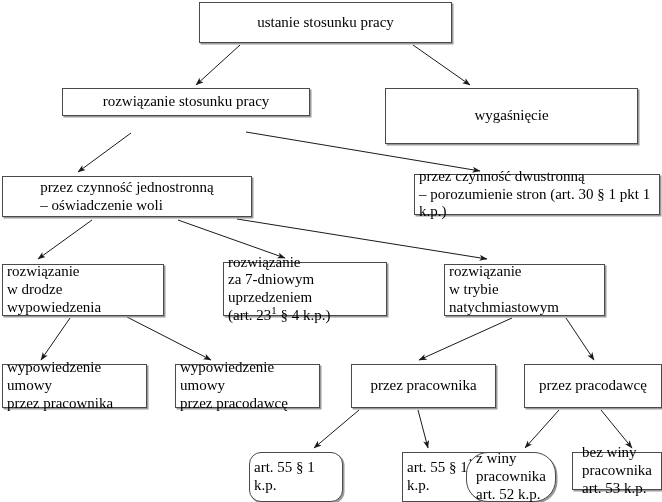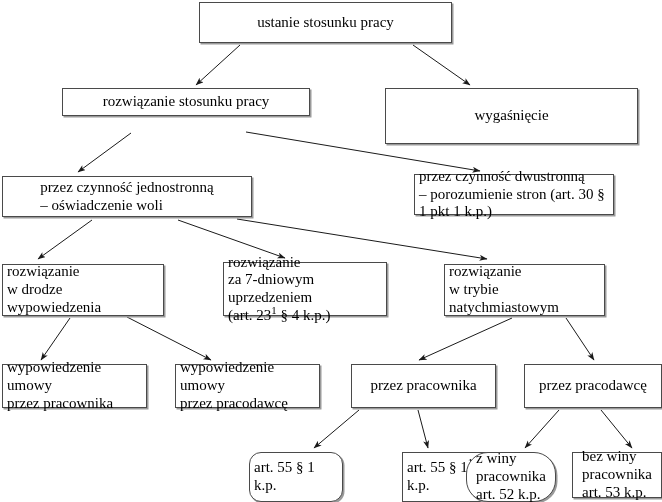--- a/index.html
+++ b/index.html
@@ -82,21 +82,21 @@
     </div>
     <div class="node" style="left: 62px; top: 88px; width: 248px; height: 28px; border-color: rgb(74, 74, 74); color: rgb(0, 0, 0);">
       <span class="label">rozwiązanie stosunku pracy</span>
     </div>
     <div class="node" style="left: 357px; top: 88px; width: 253px; height: 56px; border-color: rgb(74, 74, 74); color: rgb(0, 0, 0); margin-left: 28px;">
       <span class="label">wygaśnięcie</span>
     </div>
     <div class="node" style="left: 2px; top: 176px; width: 250px; height: 41px; border-color: rgb(74, 74, 74); color: rgb(0, 0, 0); font-family: Liberation Serif, serif;">
       <span class="label">przez czynność jednostronną<br>– oświadczenie woli</span>
     </div>
-    <div class="node" style="left: 414px; top: 174px; width: 200px; height: 41px; border-color: rgb(74, 74, 74); color: rgb(0, 0, 0);">
+    <div class="node" style="left: 414px; top: 174px; width: 246px; height: 41px; border-color: rgb(74, 74, 74); color: rgb(0, 0, 0);">
       <span class="label">przez czynność dwustronną<br>– porozumienie stron (art. 30 § 1 pkt 1 k.p.)</span>
     </div>
     <div class="node" style="left: 2px; top: 264px; width: 162px; height: 52px; border-color: rgb(74, 74, 74); color: rgb(0, 0, 0);">
       <span class="label">rozwiązanie<br>w drodze wypowiedzenia</span>
     </div>
     <div class="node" style="left: 223px; top: 262px; width: 164px; height: 54px; border-color: rgb(74, 74, 74); color: rgb(0, 0, 0);">
       <span class="label">rozwiązanie<br>za 7-dniowym uprzedzeniem<br>(art. 23<sup>1</sup> § 4 k.p.)</span>
     </div>
     <div class="node" style="left: 444px; top: 264px; width: 161px; height: 52px; border-color: rgb(74, 74, 74); color: rgb(0, 0, 0);">
       <span class="label">rozwiązanie<br>w trybie natychmiastowym</span>
@@ -115,16 +115,16 @@
     </div>
     <div class="node" style="left: 249px; top: 452px; width: 94px; height: 50px; border-color: rgb(74, 74, 74); color: rgb(0, 0, 0); border-radius: 12px;">
       <span class="label">art. 55 § 1 k.p.</span>
     </div>
     <div class="node" style="left: 358px; top: 452px; width: 94px; height: 50px; border-color: rgb(74, 74, 74); color: rgb(0, 0, 0); margin-left: 44px;">
       <span class="label">art. 55 § 1<sup>1</sup> k.p.</span>
     </div>
     <div class="node" style="left: 466px; top: 452px; width: 90px; height: 50px; border-color: rgb(74, 74, 74); color: rgb(0, 0, 0); border-radius: 22px;">
       <span class="label">z winy<br>pracownika<br>art. 52 k.p.</span>
     </div>
-    <div class="node" style="left: 572px; top: 452px; width: 90px; height: 46px; border-color: rgb(74, 74, 74); color: rgb(0, 0, 0);">
+    <div class="node" style="left: 572px; top: 452px; width: 90px; height: 38px; border-color: rgb(74, 74, 74); color: rgb(0, 0, 0);">
       <span class="label">bez winy<br>pracownika<br>art. 53 k.p.</span>
     </div>
   </div>
 
 </body></html>

